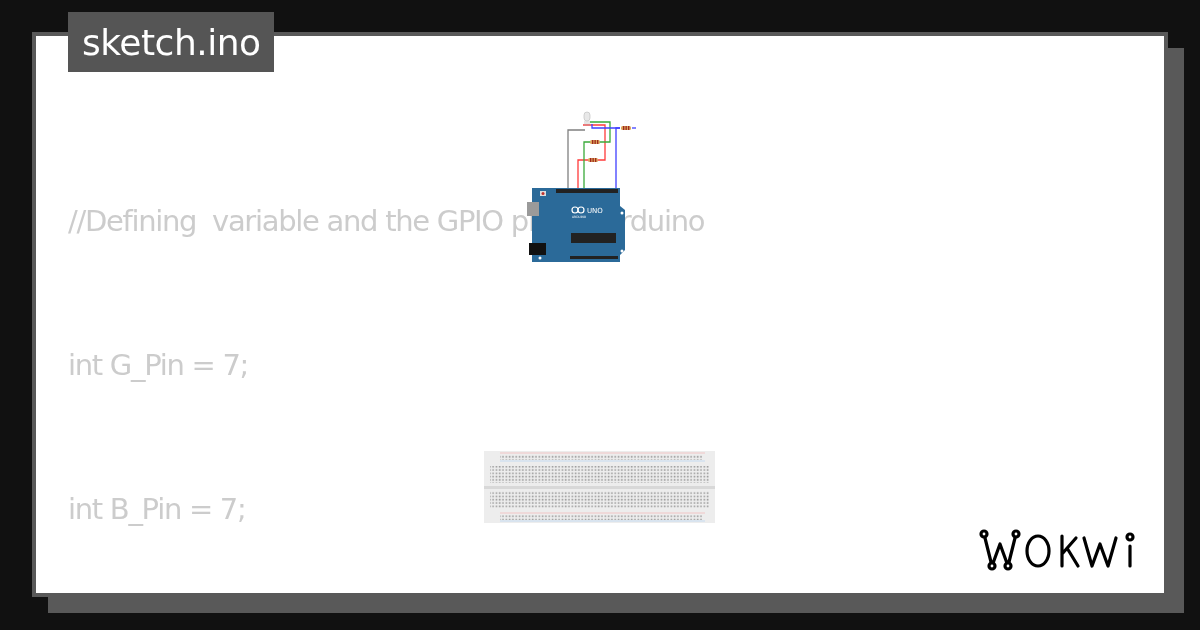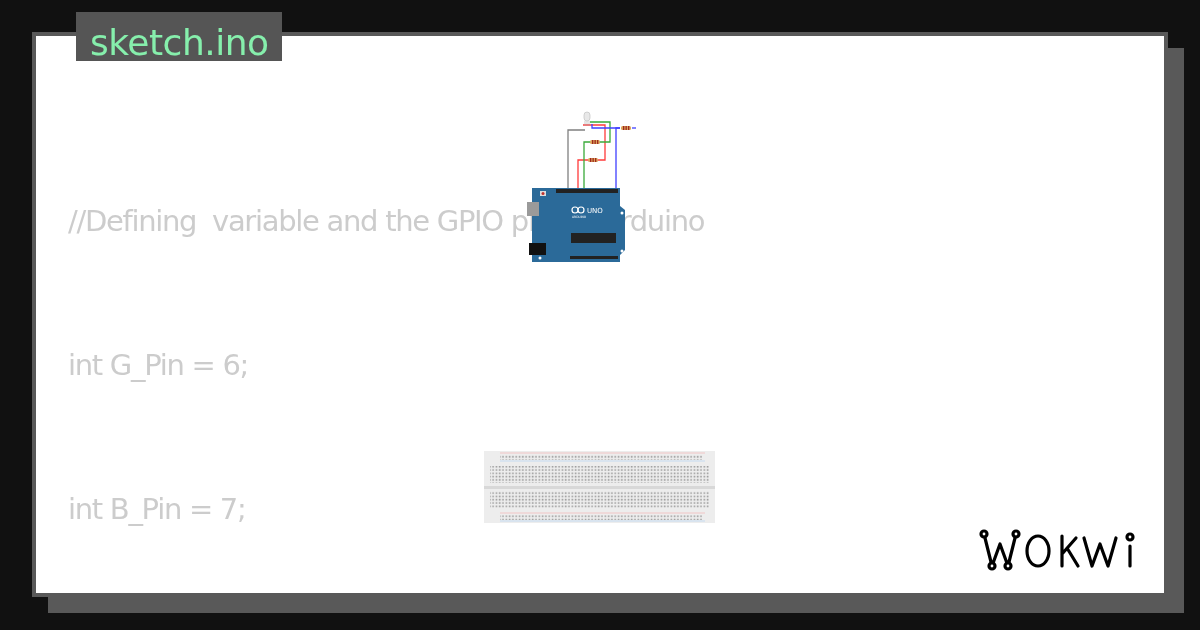--- a/index.html
+++ b/index.html
@@ -1,33 +1,33 @@
 <!DOCTYPE html>
 <html><head>
 <meta charset="utf-8">
 <style>
   html, body { margin:0; padding:0; }
   body { width:1200px; height:630px; background:#111111; position:relative; overflow:hidden; font-family:"Liberation Sans", "DejaVu Sans", sans-serif; }
   .shadow { position:absolute; left:48px; top:48px; width:1136px; height:565px; background:#595959; }
   .card { position:absolute; left:32px; top:32px; width:1128px; height:557px; background:#ffffff; border:4px solid #595959; overflow:hidden; }
   .code { position:absolute; left:32px; top:70px; margin:0; font-family:"DejaVu Sans", sans-serif; font-size:29px; line-height:48px; color:#cccccc; white-space:pre; letter-spacing:-1.3px; }
   .code .line { display:block; height:48px; }
-  .title-tab { position:absolute; left:76px; top:12px; height:49px; padding:0 14px; background:#555555; color:#86efac; font-family:"DejaVu Sans", sans-serif; font-size:36px; line-height:62px; letter-spacing:-0.5px; }
+  .title-tab { position:absolute; left:68px; top:12px; height:60px; padding:0 14px; background:#555555; color:#ffffff; font-family:"DejaVu Sans", sans-serif; font-size:36px; line-height:62px; letter-spacing:-0.5px; }
   .diagram { position:absolute; left:0; top:0; }
   .logo { position:absolute; left:978px; top:526px; }
 </style>
 </head>
 <body>
 
 <div class="shadow"></div>
 <div class="card"></div>
 
 <div class="code" style="left:68px;top:101px;">
   <span class="line">//Defining  variable and the GPIO pin on Arduino</span>
-  <span class="line">int G_Pin = 6;</span>
+  <span class="line">int G_Pin = 7;</span>
   <span class="line">int B_Pin = 7;</span>
   
   
   
   
   
   
   
 </div>
 

